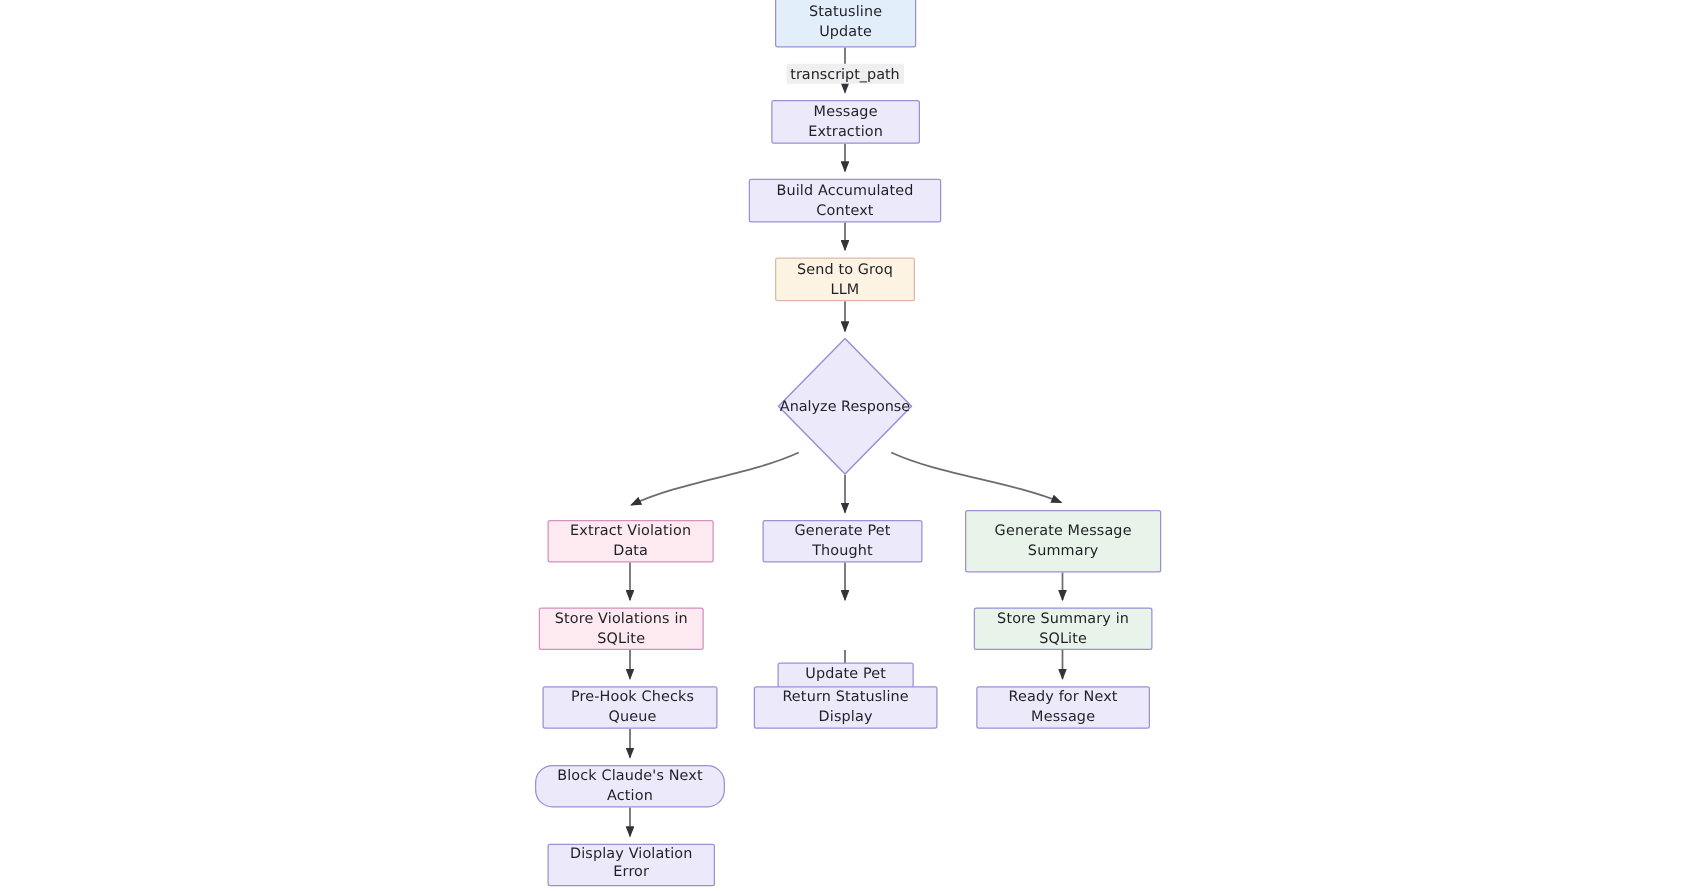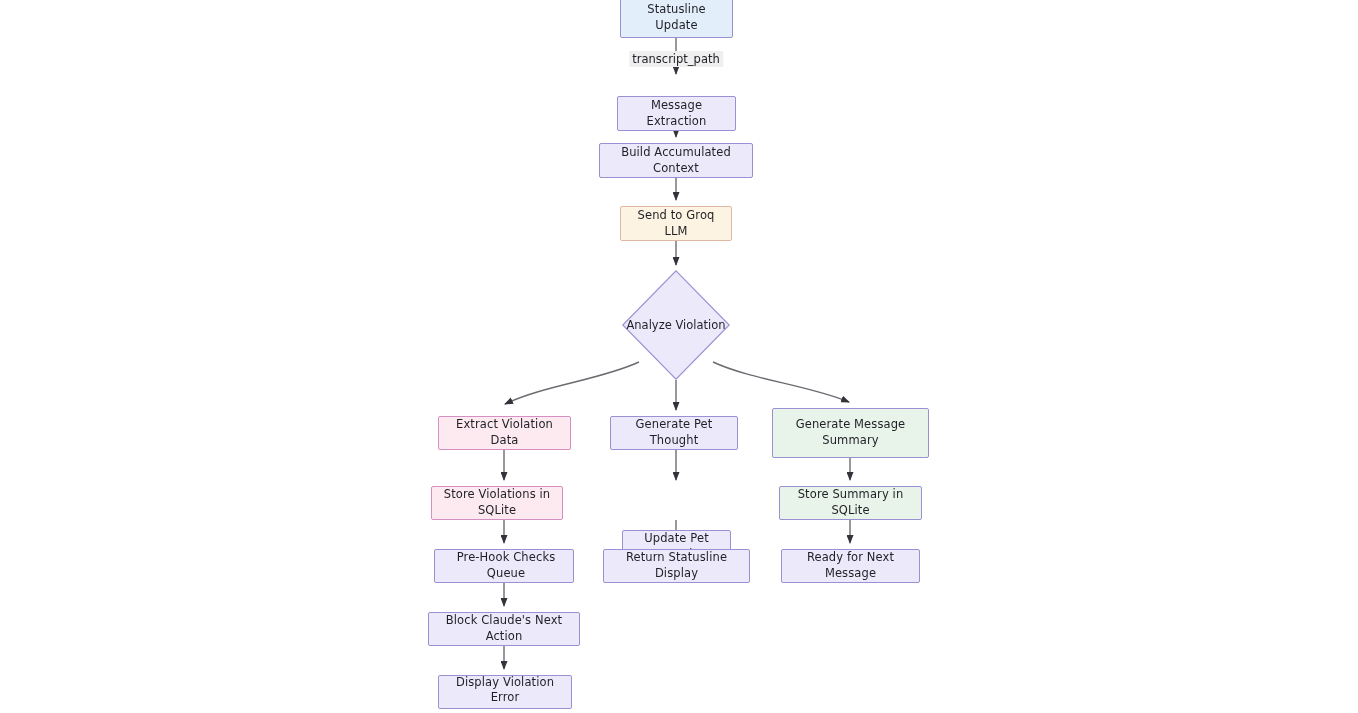--- a/index.html
+++ b/index.html
@@ -121,34 +121,34 @@
         <path d="M 676 520 L 676 543" fill="none" stroke="#6b6b72" stroke-width="1.4" marker-end="url(#arrowhead)"></path>
         <path d="M 850 520 L 850 543" fill="none" stroke="#6b6b72" stroke-width="1.4" marker-end="url(#arrowhead)"></path>
         <path d="M 504 583 L 504 606" fill="none" stroke="#6b6b72" stroke-width="1.4" marker-end="url(#arrowhead)"></path>
         <path d="M 504 646 L 504 669" fill="none" stroke="#6b6b72" stroke-width="1.4" marker-end="url(#arrowhead)"></path>
       </g>
   </svg>
   <div id="nodes">
       <div class="node blue" style="left: 620px; top: -2px; width: 113px; height: 40px;">
         <span>Statusline Update</span>
       </div>
-      <div class="node lavender" style="left: 617px; top: 96px; width: 119px; height: 35px; justify-content: flex-end;">
+      <div class="node lavender" style="left: 617px; top: 80px; width: 119px; height: 35px; justify-content: flex-end;">
         <span>Message Extraction</span>
       </div>
       <div class="node lavender" style="left: 599px; top: 143px; width: 154px; height: 35px;">
         <span>Build Accumulated Context</span>
       </div>
       <div class="node cream" style="left: 620px; top: 206px; width: 112px; height: 35px;">
         <span>Send to Groq LLM</span>
       </div>
       <div class="diamond-wrap" style="left: 622px; top: 270px; width: 108px; height: 110px;">
         <svg class="diamond-shape" viewBox="0 0 108 110">
           <polygon points="54,0.8 107.2,55 54,109.2 0.8,55" fill="#eceafa" stroke="#9a90d4" stroke-width="1.2"></polygon>
         </svg>
-        <div class="diamond-label">Analyze Violation</div>
+        <div class="diamond-label">Analyze Response</div>
       </div>
       <div class="node pink" style="left: 438px; top: 416px; width: 133px; height: 34px; align-items: center;">
         <span>Extract Violation Data</span>
       </div>
       <div class="node lavender" style="left: 610px; top: 416px; width: 128px; height: 34px;">
         <span>Generate Pet Thought</span>
       </div>
       <div class="node green" style="left: 772px; top: 408px; width: 157px; height: 50px;">
         <span>Generate Message Summary</span>
       </div>
@@ -163,21 +163,21 @@
       </div>
       <div class="node lavender" style="left: 434px; top: 549px; width: 140px; height: 34px; padding-left: 10px;">
         <span>Pre-Hook Checks Queue</span>
       </div>
       <div class="node lavender" style="left: 603px; top: 549px; width: 147px; height: 34px;">
         <span>Return Statusline Display</span>
       </div>
       <div class="node lavender" style="left: 781px; top: 549px; width: 139px; height: 34px;">
         <span>Ready for Next Message</span>
       </div>
-      <div class="node lavender" style="left: 428px; top: 612px; width: 152px; height: 34px;">
+      <div class="node lavender" style="left: 428px; top: 612px; width: 152px; height: 34px; border-radius: 14px;">
         <span>Block Claude's Next Action</span>
       </div>
       <div class="node lavender" style="left: 438px; top: 675px; width: 134px; height: 34px; align-items: flex-end;">
         <span>Display Violation Error</span>
       </div>
     </div>
   <div id="edge-labels">
       <div class="edge-label" style="left: 676px; top: 59px;">transcript_path</div>
     </div>
 </div>

